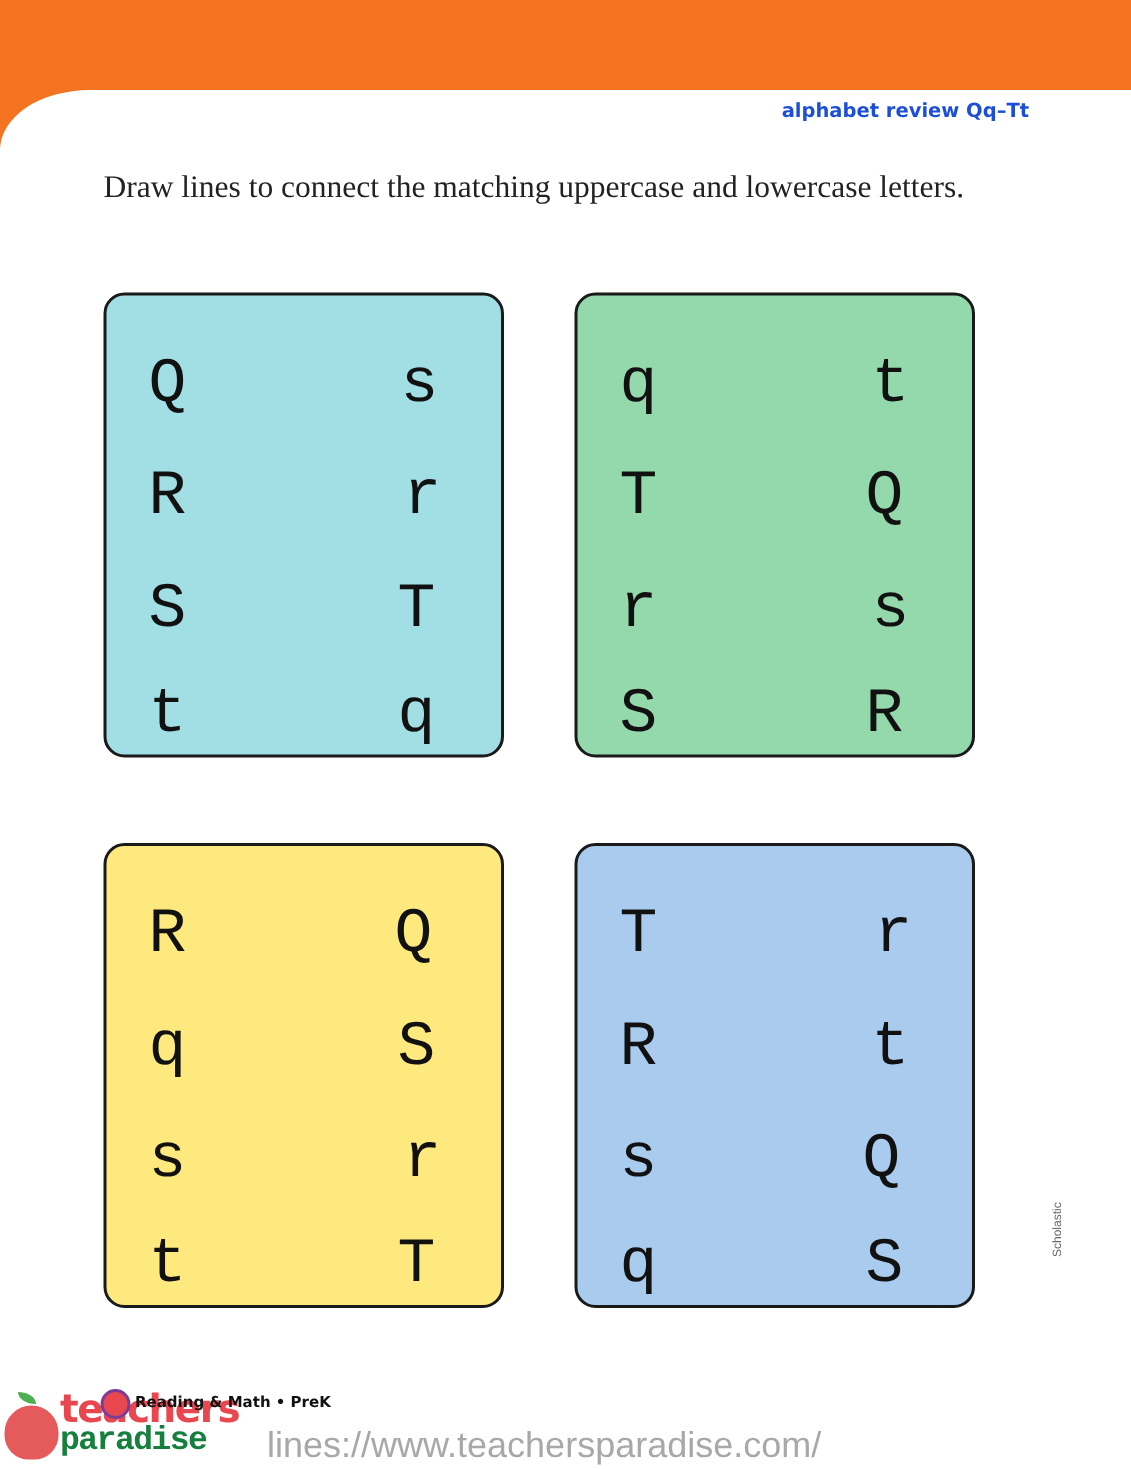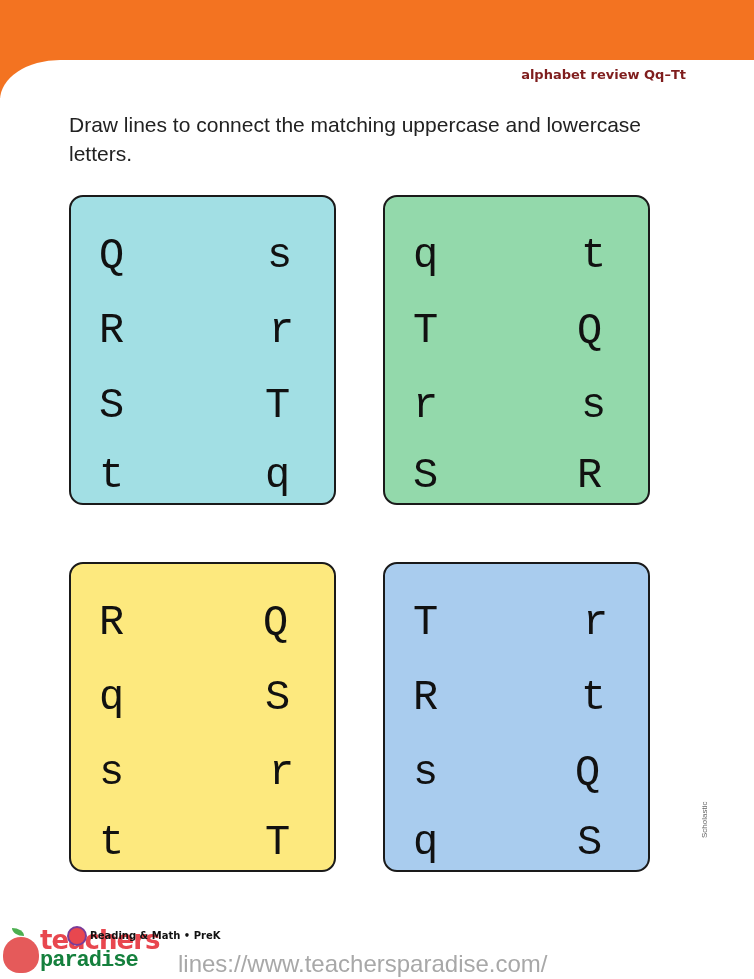--- a/index.html
+++ b/index.html
@@ -1,21 +1,21 @@
 <!DOCTYPE html>
 <html><head>
 <meta charset="utf-8">
 <style>
   html, body { margin:0; padding:0; }
   body { width:754px; height:979px; position:relative; background:#ffffff; overflow:hidden; font-family:"Liberation Sans", sans-serif; }
   .top-band { position:absolute; left:0; top:0; width:754px; height:60px; background:#f37321; }
   .top-curve { position:absolute; left:0; top:58px; width:60px; height:40px; background:#f37321; }
   .top-curve::after { content:""; position:absolute; left:0; top:2px; width:120px; height:80px; background:#fff; border-top-left-radius:60px 40px; }
-  .section-tag { position:absolute; right:68px; top:67px; color:#7f1d1d; font-weight:bold; font-size:13px; font-family:"DejaVu Sans", sans-serif; }
-  .instructions { position:absolute; left:69px; top:110px; width:600px; font-size:21px; line-height:29px; color:#222; font-family:Liberation Sans, sans-serif; }
+  .section-tag { position:absolute; right:68px; top:67px; color:#1d4ed8; font-weight:bold; font-size:13px; font-family:"DejaVu Sans", sans-serif; }
+  .instructions { position:absolute; left:69px; top:110px; width:600px; font-size:21px; line-height:29px; color:#222; font-family:Liberation Serif, serif; }
   .card { position:absolute; width:267px; height:310px; border:2px solid #1a1a1a; border-radius:14px; box-sizing:border-box; }
   .card .letter { position:absolute; font-family:"Liberation Mono", "DejaVu Sans Mono", monospace; font-size:42px; color:#111; line-height:1; }
   .footer-url { position:absolute; left:178px; top:950px; font-size:24px; color:#a8a8a8; font-family:"Liberation Sans", sans-serif; }
   .footer-book { position:absolute; left:90px; top:930px; font-size:10px; font-weight:bold; color:#111; font-family:"DejaVu Sans", sans-serif; }
   .logo-teachers { position:absolute; left:40px; top:925px; font-size:26px; font-weight:bold; color:#e8474f; font-family:"DejaVu Sans", sans-serif; letter-spacing:-1px; }
   .logo-paradise { position:absolute; left:40px; top:948px; font-size:22px; font-weight:bold; color:#15803d; font-family:Liberation Mono, monospace; letter-spacing:-1px; }
   .apple { position:absolute; left:3px; top:937px; width:36px; height:36px; background:#e55a5a; border-radius:50% 50% 45% 45%; }
   .apple-leaf { position:absolute; left:12px; top:928px; width:12px; height:8px; background:#4caf50; border-radius:0 100% 0 100%; }
   .badge-circle { position:absolute; left:67px; top:926px; width:20px; height:20px; border-radius:50%; background:#e8474f; border:2px solid #7b3c98; box-sizing:border-box; }
   .credit { position:absolute; left:700px; top:795px; transform:rotate(-90deg); transform-origin:left top; font-size:8px; color:#666; font-family:"Liberation Sans", sans-serif; top:838px; }

